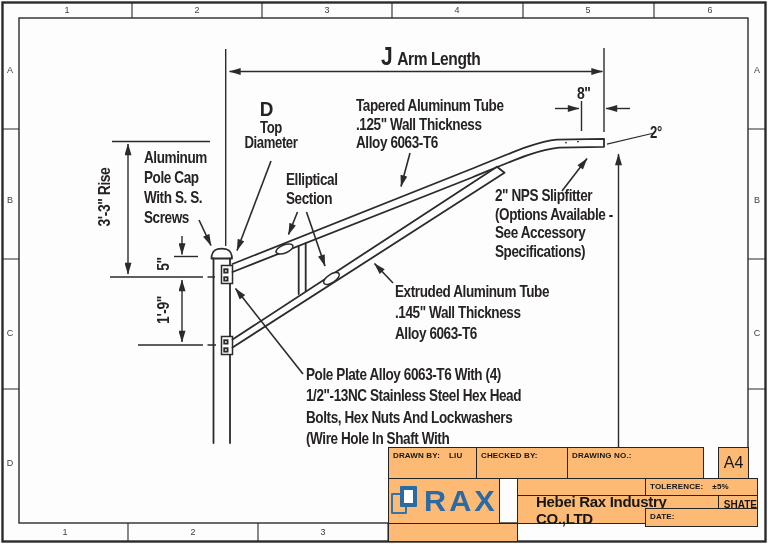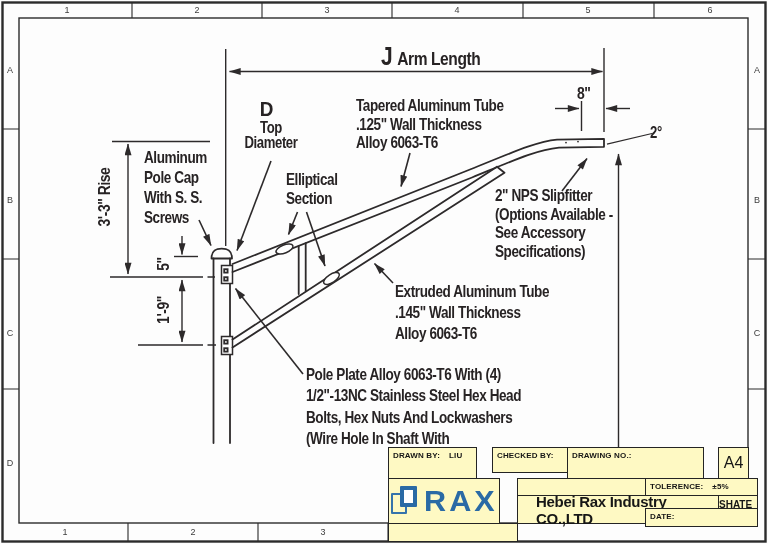--- a/index.html
+++ b/index.html
@@ -10,25 +10,25 @@
   .ann{position:absolute;z-index:3;font-weight:700;font-size:16.5px;line-height:1.13;
        color:#272324;letter-spacing:-0.5px;white-space:pre-line;
        transform:scaleX(0.82);transform-origin:0 0;}
   .rot{display:flex;align-items:center;justify-content:center;white-space:nowrap;
        transform-origin:50% 50%;}
   .jwrap{position:absolute;left:381px;top:42px;z-index:3;display:flex;align-items:baseline;
          gap:6px;color:#272324;transform:scaleX(0.84);transform-origin:0 0;}
   .jsym{font-weight:700;font-size:25px;letter-spacing:-0.5px;}
   .jtxt{font-weight:700;font-size:18.5px;letter-spacing:-0.5px;}
   
-  .tb{position:absolute;z-index:4;background:#fef9c3;border:1.4px solid #242424;
+  .tb{position:absolute;z-index:4;background:#fdba74;border:1.4px solid #242424;
       box-sizing:border-box;color:#161616;}
   .tbl{font-size:8px;font-weight:700;letter-spacing:0.15px;padding:3px 0 0 4px;
        display:flex;gap:9px;}
-  .center{display:flex;align-items:center;justify-content:center;}
+  .center{display:flex;align-items:center;justify-content:center;text-align:right;}
   .hebei{font-size:15px;font-weight:700;letter-spacing:-0.3px;padding-left:18px;
          display:flex;align-items:center;}
   .shate{font-size:10px;font-weight:700;}
   .a4{font-size:16px;font-weight:400;}
   .logo{display:flex;align-items:center;justify-content:center;gap:7px;height:100%;}
   .rax-icon{position:relative;width:26px;height:30px;}
   .rax-icon .sq-back{position:absolute;left:0;top:7px;width:12px;height:17px;
        border:2.5px solid #3573ab;border-radius:1px;}
   .rax-icon .sq-front{position:absolute;left:9px;top:0;width:9px;height:13px;
        border:4px solid #2a6aa5;border-radius:1px;background:#fff;}
@@ -173,21 +173,21 @@
   <div class="ann" style="left:650px;top:124px;font-size:16px">2°</div>
 
   <div class="ann rot" style="left:64px;top:187px;width:80px;height:20px;transform:rotate(-90deg) scaleX(0.84)">3'-3" Rise</div>
   <div class="ann rot" style="left:152px;top:255px;width:22px;height:18px;transform:rotate(-90deg) scaleX(0.84)">5"</div>
   <div class="ann rot" style="left:140px;top:301px;width:46px;height:18px;transform:rotate(-90deg) scaleX(0.84)">1'-9"</div>
 
   <div class="tb tbl" style="left:388px;top:447px;width:89px;height:32px">
     <span>DRAWN BY:</span>
     <span>LIU</span>
   </div>
-  <div class="tb tbl" style="left:492px;top:447px;width:92px;height:26px">
+  <div class="tb tbl" style="left:476px;top:447px;width:92px;height:32px">
     <span>CHECKED BY:</span>
   </div>
   <div class="tb tbl" style="left:567px;top:447px;width:137px;height:32px">
     <span>DRAWING NO.:</span>
   </div>
   <div class="tb center a4" style="left:718px;top:447px;width:31px;height:32px">
     <span>A4</span>
   </div>
 
   <div class="tb" style="left:388px;top:478px;width:112px;height:46px">

